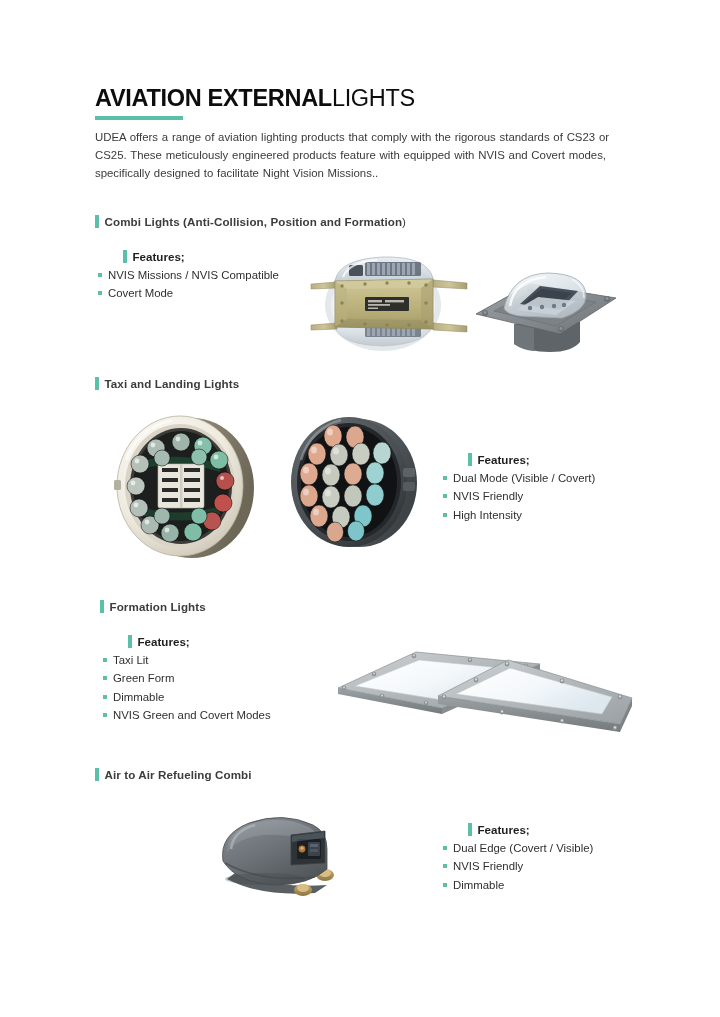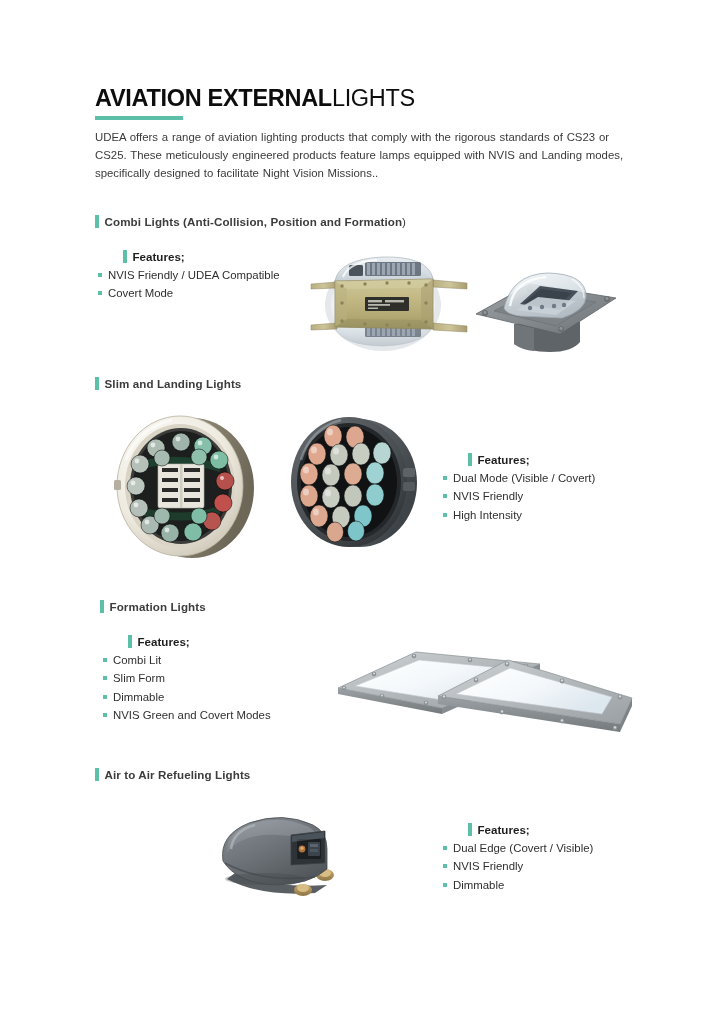--- a/index.html
+++ b/index.html
@@ -114,37 +114,37 @@
 </head>
 <body>
 
 <div class="page">
 
   <div class="title-block">
     <div class="main-title"><span class="title-strong">AVIATION EXTERNAL</span><span class="title-light">LIGHTS</span></div>
     <div class="title-underline"></div>
   </div>
 
-  <div class="intro">UDEA offers a range of aviation lighting products that comply with the rigorous standards of CS23 or CS25. These meticulously engineered products feature lamps equipped with NVIS and Landing modes, specifically designed to facilitate Night Vision Missions..</div>
+  <div class="intro">UDEA offers a range of aviation lighting products that comply with the rigorous standards of CS23 or CS25. These meticulously engineered products feature with equipped with NVIS and Covert modes, specifically designed to facilitate Night Vision Missions..</div>
 
   <div class="sec-head" style="left:95px; top:215px;">
     <span class="tbar"></span>
       <span>Combi Lights (Anti-Collision, Position and Formation</span>
       <span class="tail">)</span>
   </div>
 
   <div class="features" style="left:95px; top:250px;">
     <div class="feat-title">
       <span class="tbar"></span>
         <span>Features;</span>
     </div>
     <ul class="feat-list">
       <li>
           <span class="sq"></span>
-          <span>NVIS Friendly / UDEA Compatible</span>
+          <span>NVIS Missions / NVIS Compatible</span>
         </li>
       <li>
           <span class="sq"></span>
           <span>Covert Mode</span>
         </li>
     </ul>
   </div>
 
   <div class="img-wrap" style="left:305px; top:243px;">
     <svg width="190" height="120" viewBox="0 0 190 120">
@@ -287,21 +287,21 @@
           <circle cx="96" cy="39" r="2.2"></circle>
       </g>
 
       <path d="M42 40 Q46 14 78 11" stroke="#ffffff" stroke-width="2.4" fill="none" opacity="0.8"></path>
       <path d="M104 13 Q116 20 116 32" stroke="#ffffff" stroke-width="1.6" fill="none" opacity="0.6"></path>
     </svg>
   </div>
 
   <div class="sec-head" style="left:95px; top:377px;">
     <span class="tbar"></span>
-      <span>Slim and Landing Lights</span>
+      <span>Taxi and Landing Lights</span>
       <span class="tail"></span>
   </div>
 
   <div class="img-wrap" style="left:100px; top:408px;">
     <svg width="170" height="155" viewBox="0 0 170 155">
       <defs>
         <radialGradient id="whiteRim" cx="0.38" cy="0.32" r="0.78">
           <stop offset="0" stop-color="#fdfdfb"></stop>
           <stop offset="0.62" stop-color="#eeeadf"></stop>
           <stop offset="1" stop-color="#c8c2b1"></stop>
@@ -476,25 +476,25 @@
   </div>
 
   <div class="features" style="left:100px; top:635px;">
     <div class="feat-title">
       <span class="tbar"></span>
         <span>Features;</span>
     </div>
     <ul class="feat-list">
       <li>
           <span class="sq"></span>
-          <span>Combi Lit</span>
-        </li>
-      <li>
-          <span class="sq"></span>
-          <span>Slim Form</span>
+          <span>Taxi Lit</span>
+        </li>
+      <li>
+          <span class="sq"></span>
+          <span>Green Form</span>
         </li>
       <li>
           <span class="sq"></span>
           <span>Dimmable</span>
         </li>
       <li>
           <span class="sq"></span>
           <span>NVIS Green and Covert Modes</span>
         </li>
     </ul>
@@ -565,21 +565,21 @@
         <circle cx="232" cy="81" r="2.4" fill="#8d9396"></circle>
           <circle cx="232" cy="80.4" r="1.2" fill="#d5dadc"></circle>
         <circle cx="285" cy="88" r="2.4" fill="#8d9396"></circle>
           <circle cx="285" cy="87.4" r="1.2" fill="#d5dadc"></circle>
       </g>
     </svg>
   </div>
 
   <div class="sec-head" style="left:95px; top:768px;">
     <span class="tbar"></span>
-      <span>Air to Air Refueling Lights</span>
+      <span>Air to Air Refueling Combi</span>
       <span class="tail"></span>
   </div>
 
   <div class="img-wrap" style="left:205px; top:805px;">
     <svg width="155" height="110" viewBox="0 0 155 110">
       <defs>
         <linearGradient id="podG" x1="0.1" y1="0" x2="0.8" y2="1">
           <stop offset="0" stop-color="#878d92"></stop>
           <stop offset="0.45" stop-color="#6e7479"></stop>
           <stop offset="1" stop-color="#4e5357"></stop>

